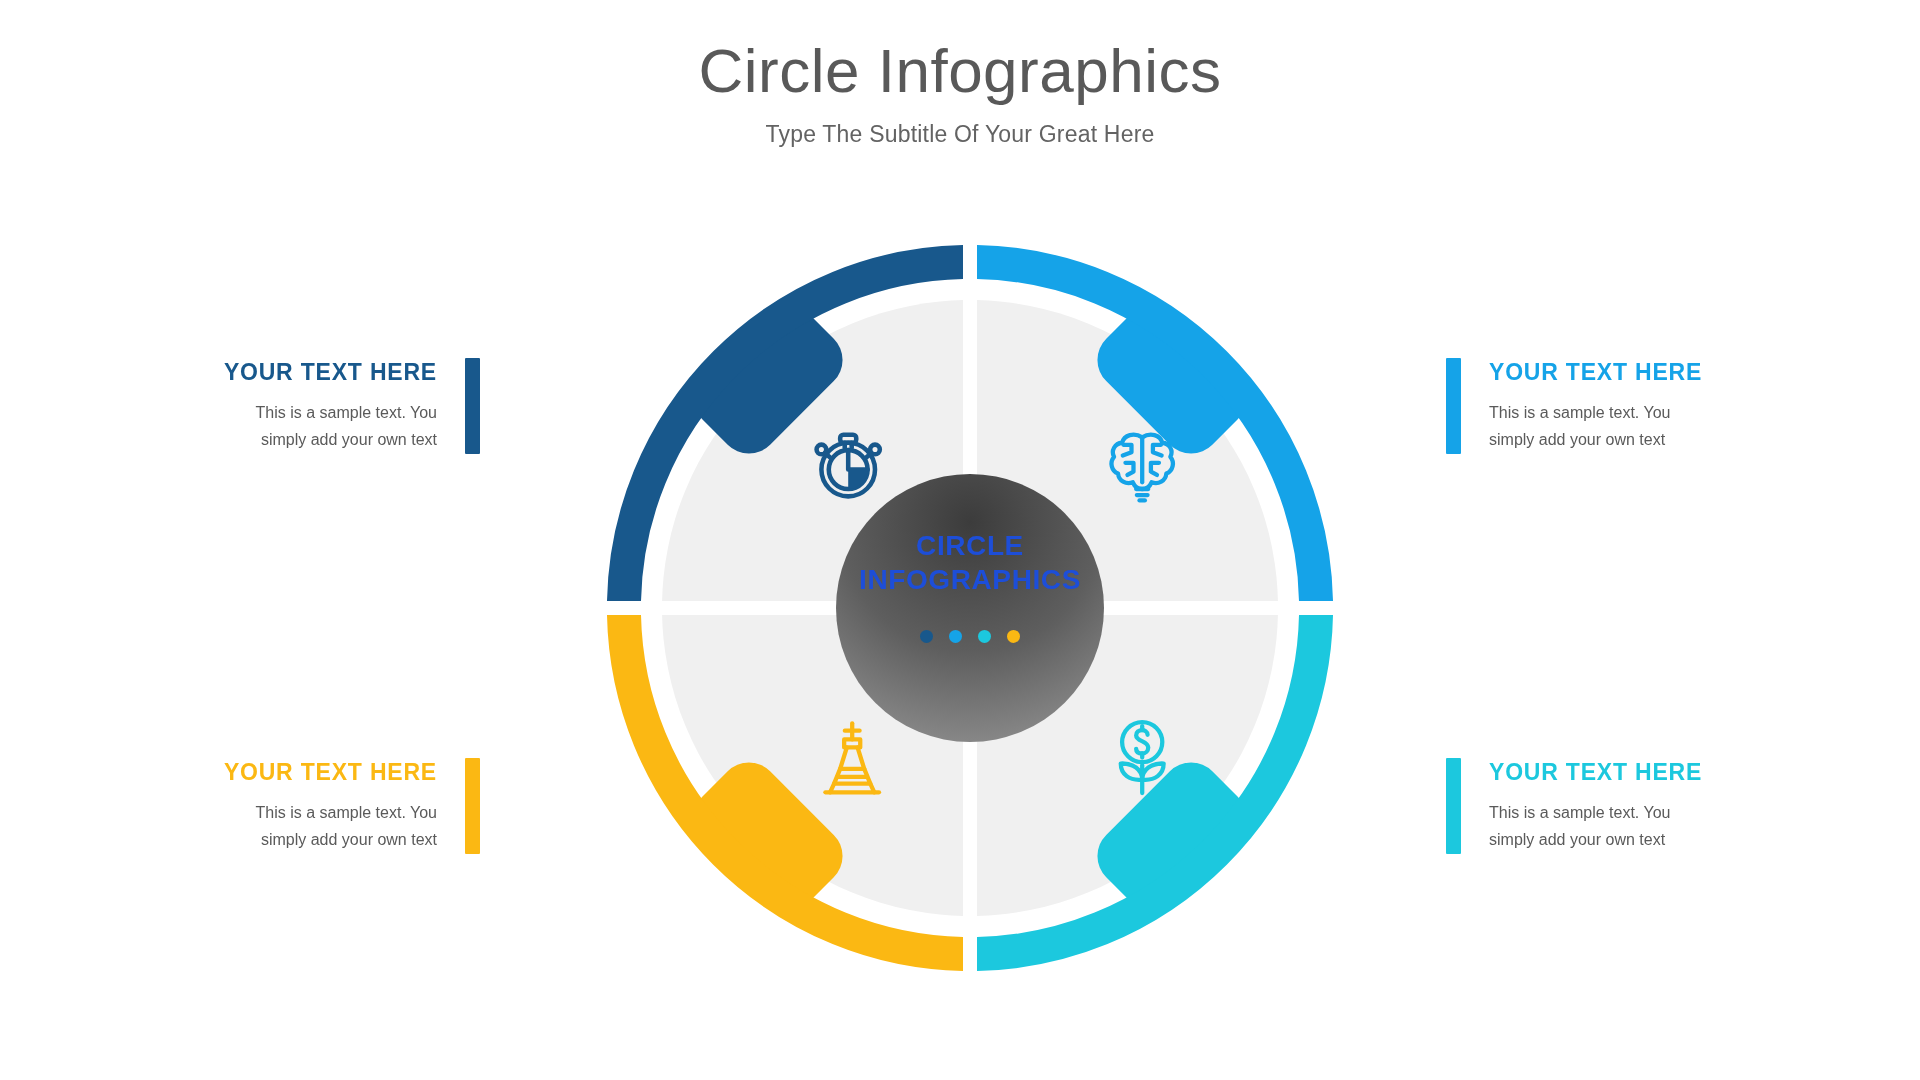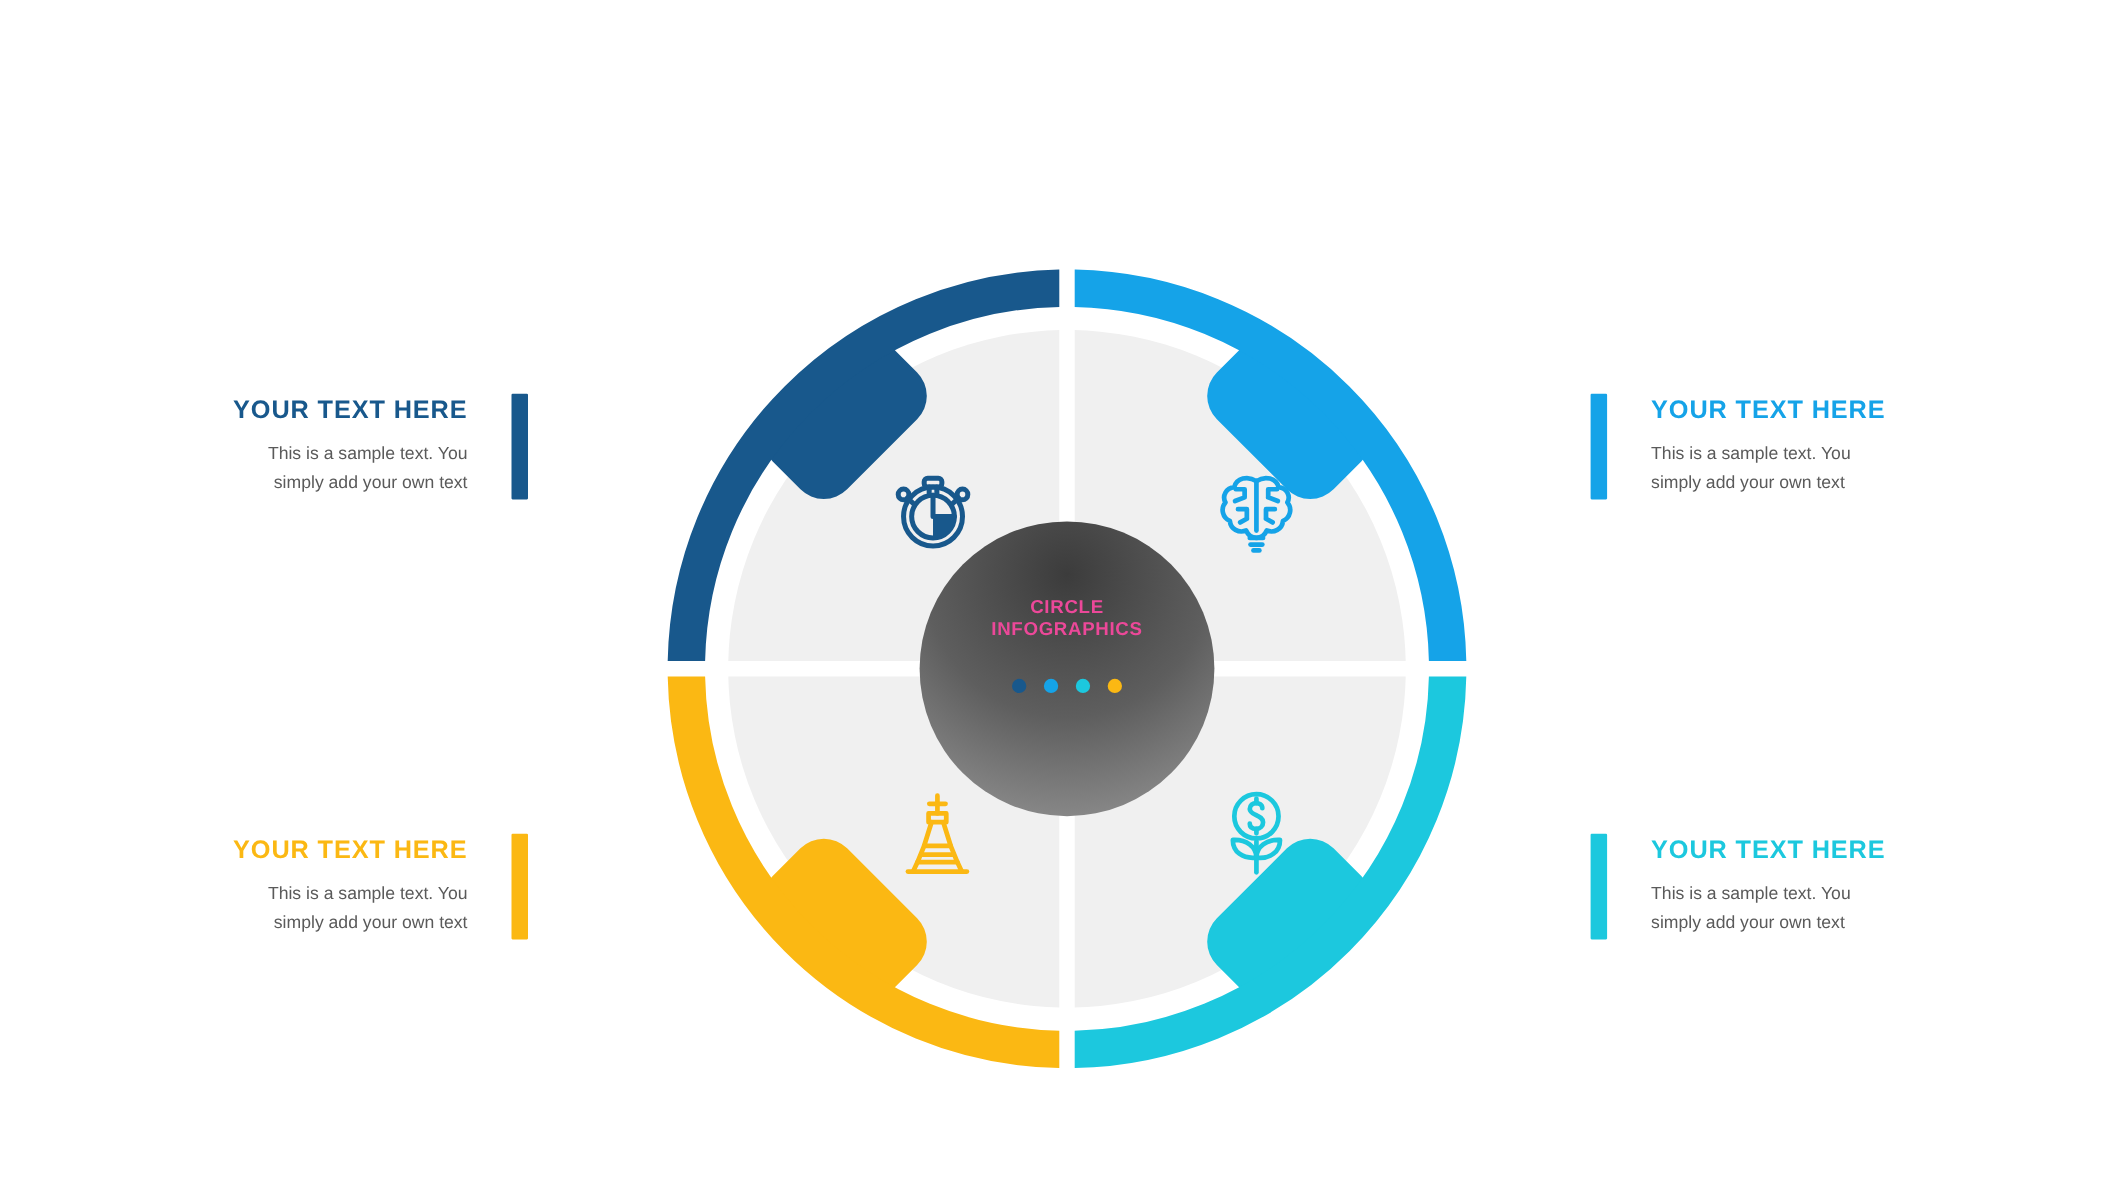--- a/index.html
+++ b/index.html
@@ -47,23 +47,23 @@
 
   .center-label {
     position:absolute;
     left:50%; top:50%;
     transform:translate(-50%,-50%);
     width:300px;
     text-align:center;
     pointer-events:none;
   }
   .center-title {
-    font-size:17px;
+    font-size:28px;
     font-weight:700;
-    color:#ec4899;
+    color:#1d4ed8;
     line-height:1.2;
     letter-spacing:0.6px;
     margin-top:-44px;
   }
   .center-dots {
     margin-top:34px;
     display:flex;
     justify-content:center;
     gap:16px;
   }
@@ -71,21 +71,21 @@
     display:block;
     width:13px; height:13px;
     border-radius:50%;
   }
 
   
   .tblock {
     position:absolute;
     width:330px;
     display:flex;
-    gap:16px;
+    gap:4px;
     justify-content:space-between;
   }
   .tblock .bar {
     width:15px;
     border-radius:1px;
     flex:0 0 15px;
   }
   .tblock .txt { flex:1 1 auto; }
   .tblock.left  { flex-direction:row; }
   .tblock.left  .txt { text-align:right; padding-right:24px; }
@@ -111,20 +111,24 @@
   .pos-tr { left:1446px; top:358px; }
   .pos-br { left:1446px; top:758px; }
   .pos-tl .bar, .pos-bl .bar { order:2; }
   .pos-tl .txt, .pos-bl .txt { order:1; }
 </style>
 </head>
 <body>
 
 <div class="slide">
 
+  <div class="header">
+    <div class="page-title">Circle Infographics</div>
+    <div class="page-subtitle">Type The Subtitle Of Your Great Here</div>
+  </div>
 
   <div class="diagram">
     <svg viewBox="0 0 760 760" xmlns="http://www.w3.org/2000/svg">
       <defs>
         <radialGradient id="hubGrad" cx="50%" cy="18%" r="88%">
           <stop offset="0%" stop-color="#3C3C3C"></stop>
           <stop offset="55%" stop-color="#5E5E5E"></stop>
           <stop offset="100%" stop-color="#8E8E8E"></stop>
         </radialGradient>
 

